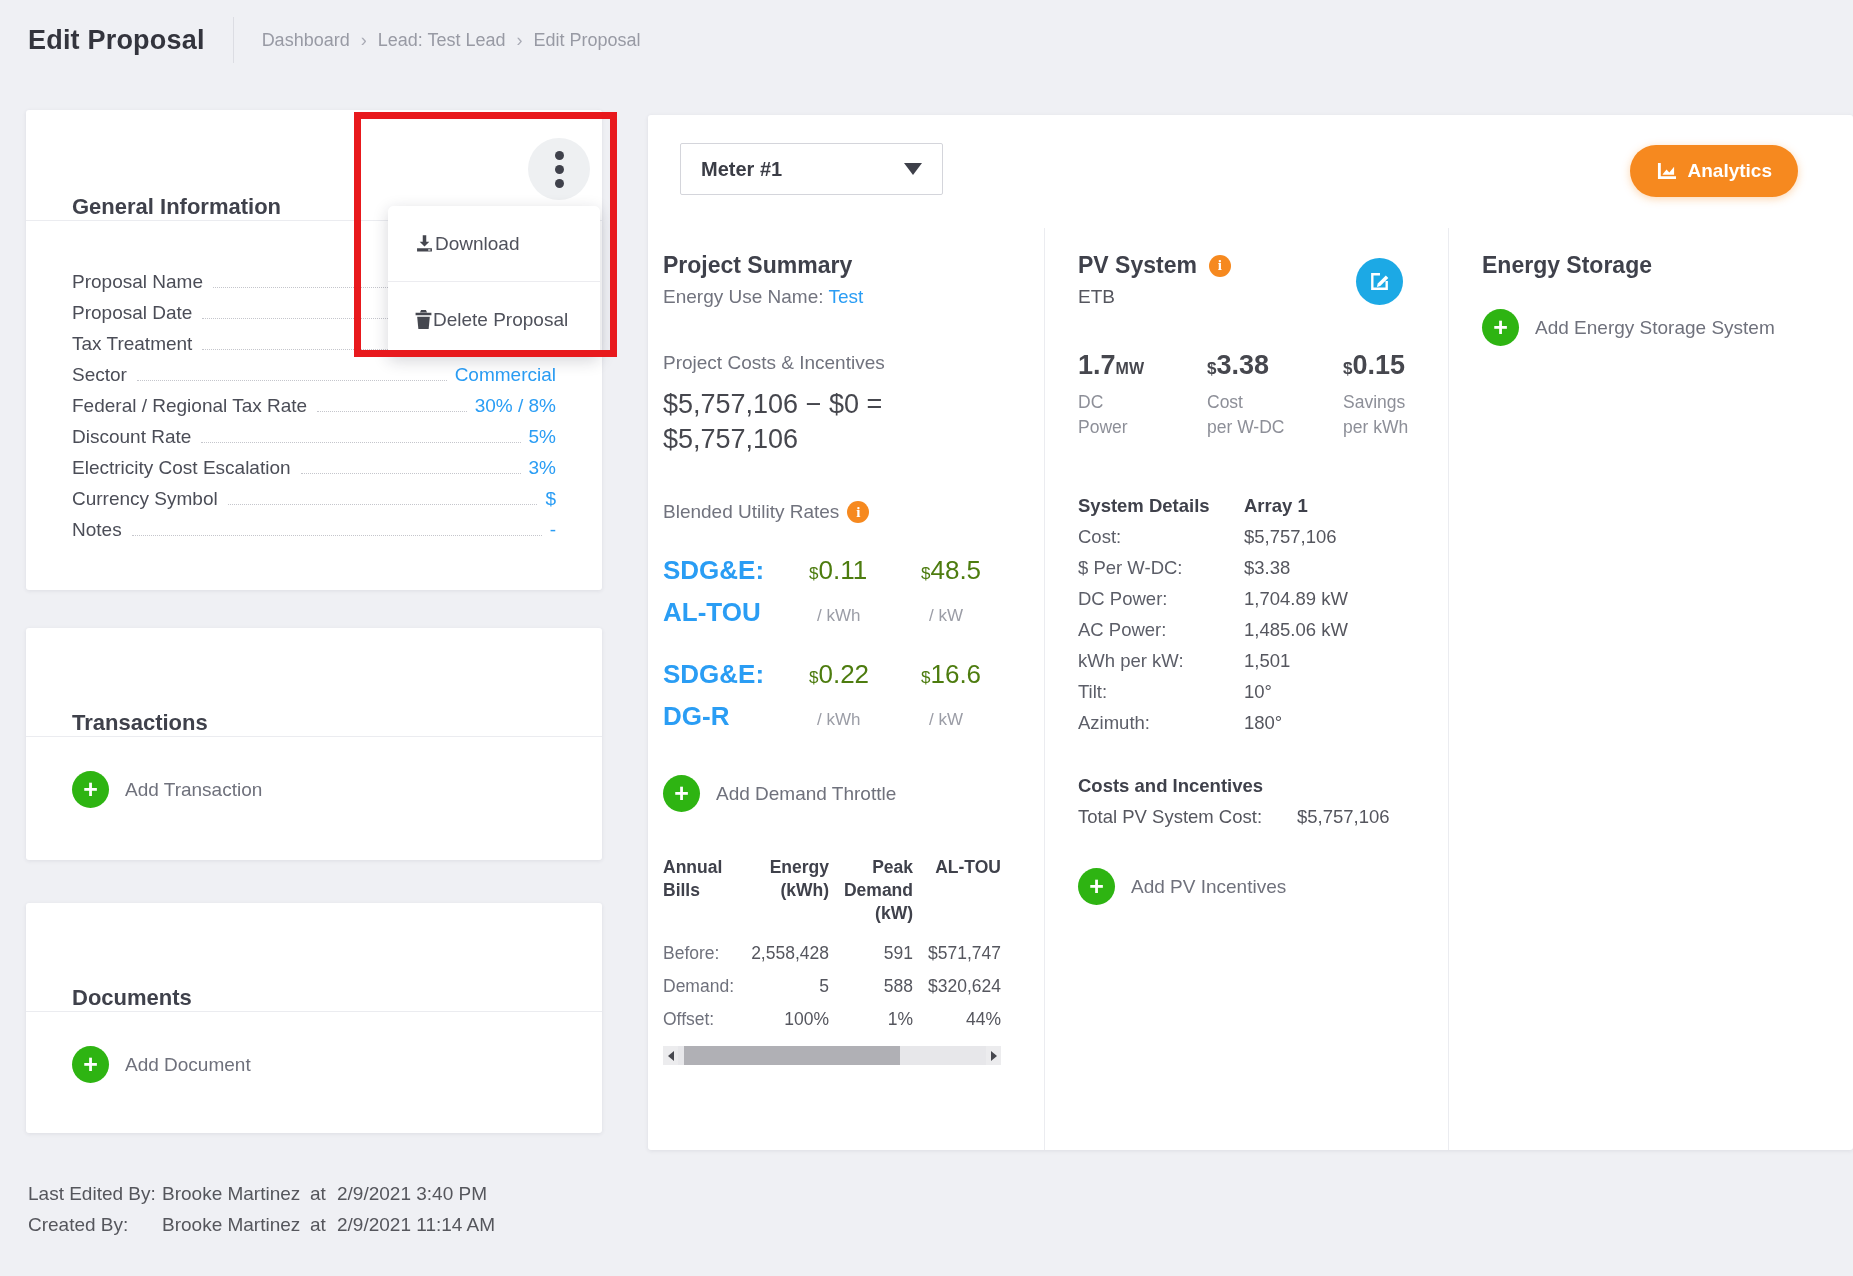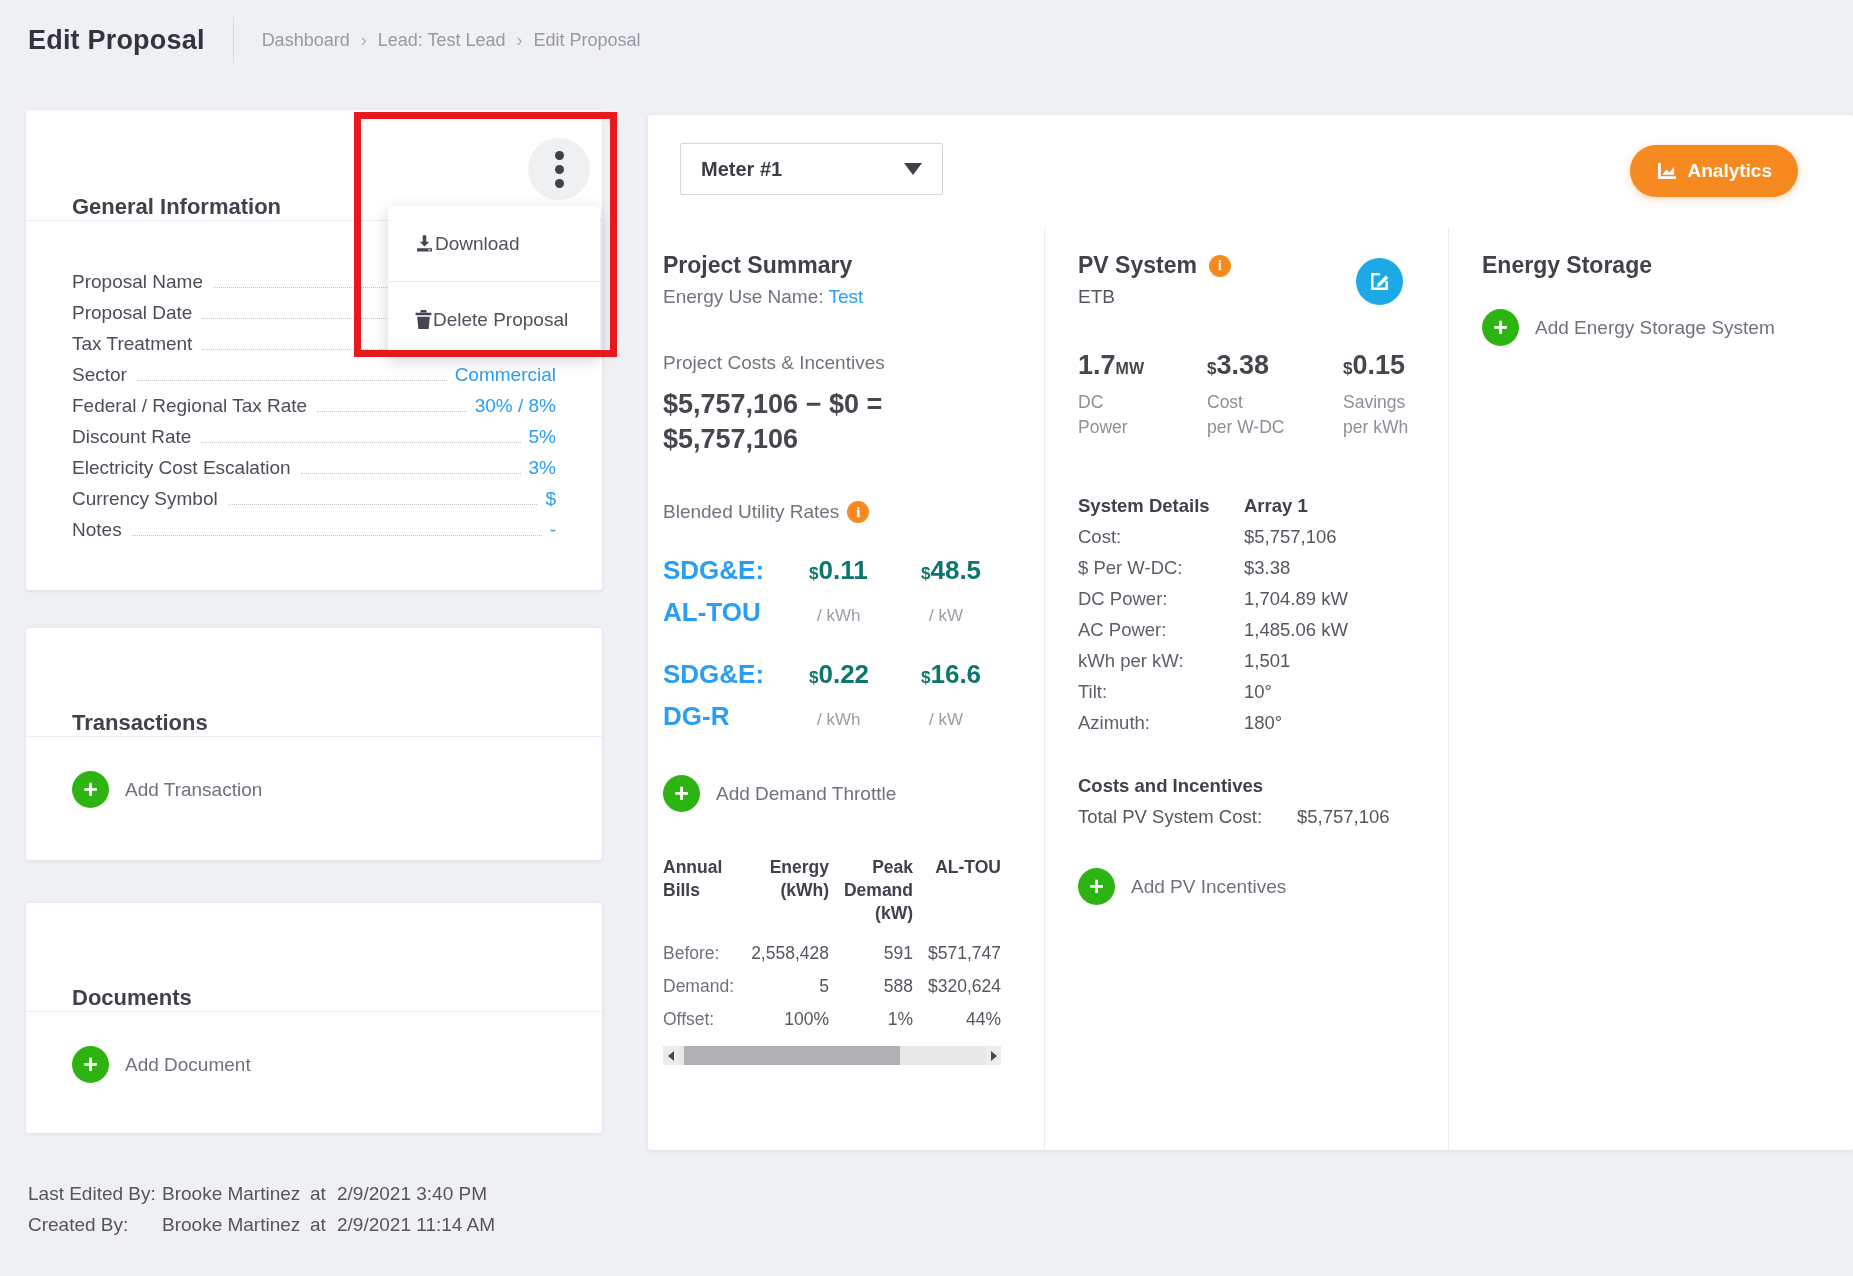--- a/index.html
+++ b/index.html
@@ -62,28 +62,28 @@
   .cols{position:absolute;left:0;top:113px;right:0;bottom:0;display:flex}
   .col{height:100%}
   .c1{width:396px;padding:0 25px 0 15px}
   .c2{width:404px;padding:0 20px 0 33px;border-left:1px solid #ebecf0;position:relative}
   .c3{flex:1;padding:0 20px 0 33px;border-left:1px solid #ebecf0}
   .col h3{font-size:23px;font-weight:700;color:#3f414b;margin-top:24px}
 
   .eun{margin-top:7px;font-size:19px;color:#71737e}
   .eun .link{color:#2a9df4;cursor:pointer}
   .pci{margin-top:44px;font-size:19px;color:#71737e}
-  .eq{margin-top:13px;font-size:27px;font-weight:700;color:#46474e;line-height:35px}
+  .eq{margin-top:13px;font-size:27px;font-weight:400;color:#46474e;line-height:35px}
   .bur{margin-top:44px;display:flex;align-items:center;gap:8px;font-size:19px;color:#71737e}
   .info-icon{width:22px;height:22px;border-radius:50%;background:#f6891f;color:#fff;font-weight:700;font-size:15px;display:inline-flex;align-items:center;justify-content:center;cursor:pointer;font-family:"Liberation Serif",serif}
 
   .rates{margin-top:26px}
   .rate-row{display:grid;grid-template-columns:146px 112px 1fr;margin-bottom:16px}
   .rate-name div{font-size:26px;font-weight:700;color:#2a9df4;line-height:42px;white-space:nowrap}
-  .pv-line{font-size:26px;font-weight:700;color:#0f766e;line-height:42px}
+  .pv-line{font-size:26px;font-weight:400;color:#4d7c0f;line-height:42px}
   .pv-line .cur{font-size:17px}
   .pu-line{font-size:17px;color:#9b9da6;line-height:42px;padding-left:8px}
 
   .c1 .add-row{margin-top:34px}
   .ps-table{margin-top:44px;width:338px;display:grid;grid-template-columns:66px 100px 84px 88px;font-size:17.5px}
   .ps-th{font-weight:700;color:#3f414b;line-height:23px;padding-bottom:12px;text-align:right}
   .ps-th.first{text-align:left}
   .ps-td{line-height:33px;text-align:right;color:#55565e}
   .ps-td.rowlbl{text-align:left;color:#6f717c}
 

